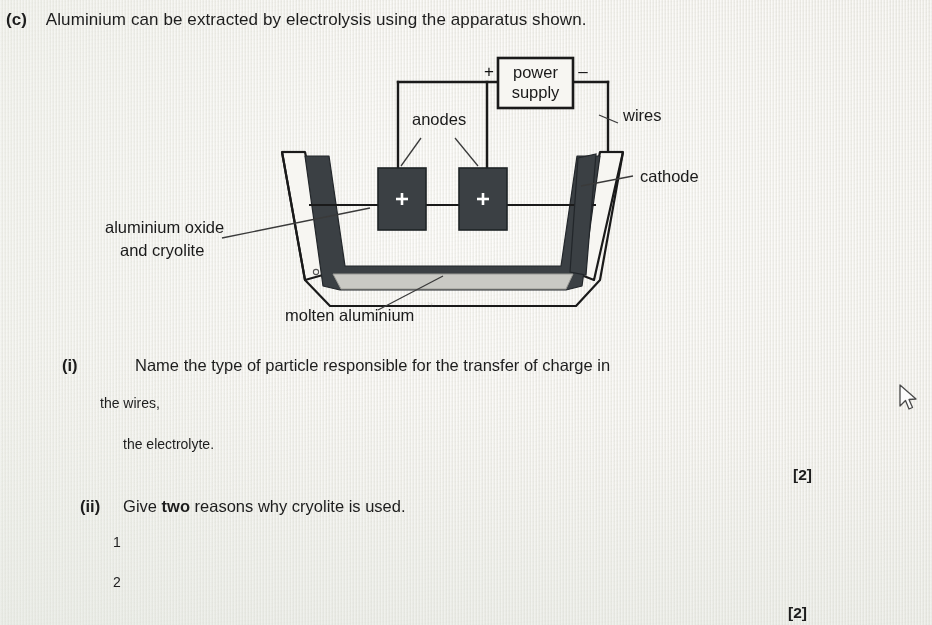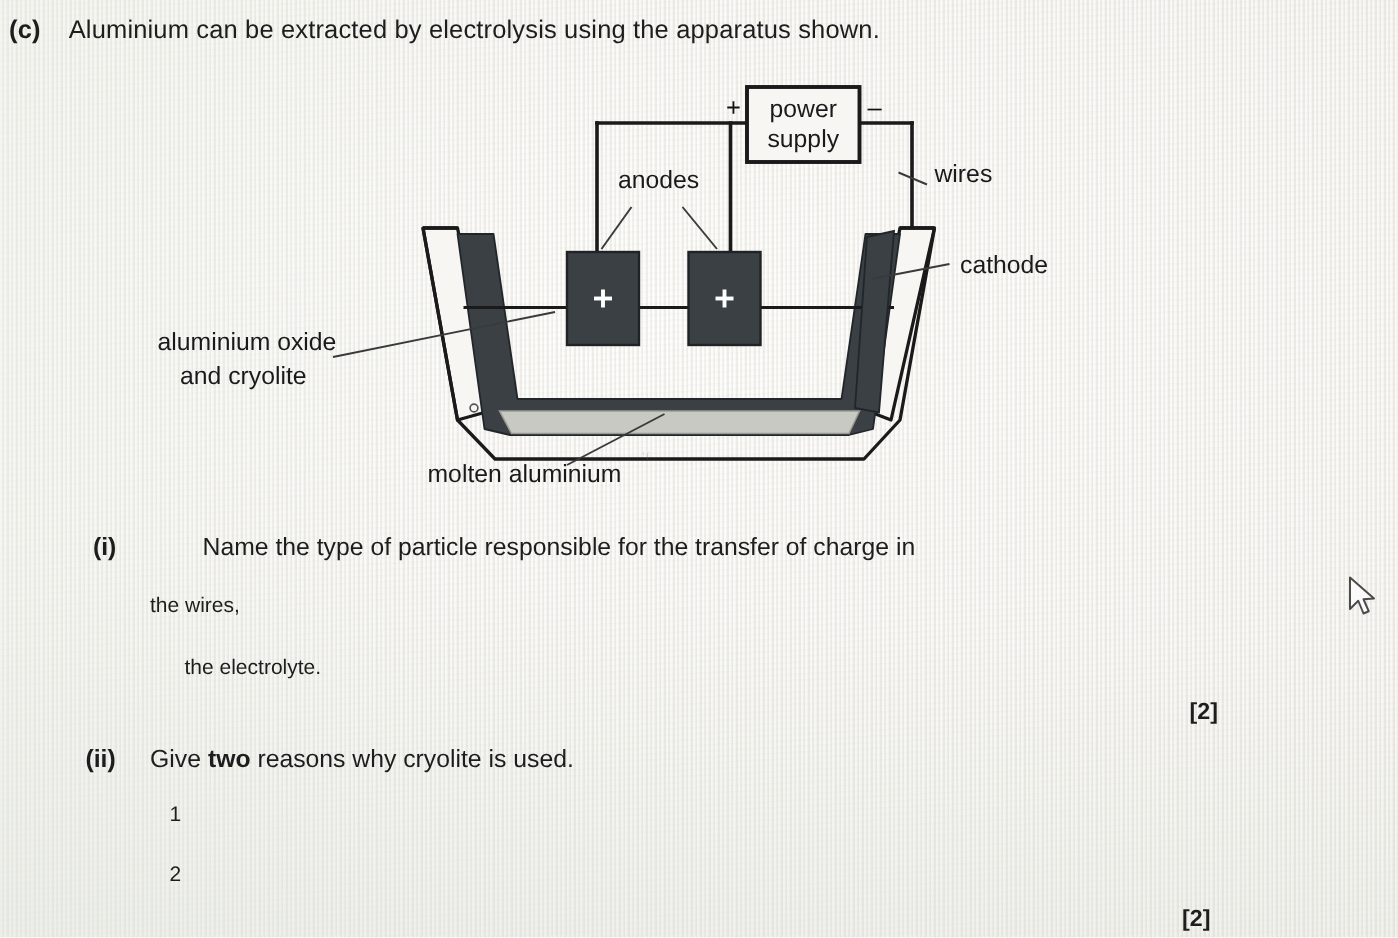--- a/index.html
+++ b/index.html
@@ -190,21 +190,21 @@
   </div>
 
   <div class="abs ans-label" style="left:100px; top:395px;">the wires,</div>
   <div class="dots tilt1" style="left:203px; top:394px; width:620px;"></div>
 
   <div class="abs ans-label" style="left:100px; top:436px;margin-left:23px;">the electrolyte.</div>
   <div class="dots tilt1" style="left:238px; top:437px; width:578px;"></div>
 
   <div class="abs marks" style="left:793px; top:466px;">[2]</div>
 
-  <div class="abs" style="left:57px; top:497px;">
+  <div class="abs" style="left:80px; top:497px;">
     <span class="part-label">(ii)</span>
     <span style="display:inline-block;width:14px"></span>
     <span class="body-text">Give </span><span class="body-text" style="font-weight:bold">two</span><span class="body-text"> reasons why cryolite is used.</span>
   </div>
 
   <div class="abs ans-label" style="left:113px; top:534px;">1</div>
   <div class="dots tilt2" style="left:133px; top:538px; width:682px;"></div>
 
   <div class="abs ans-label" style="left:113px; top:574px;">2</div>
   <div class="dots tilt2" style="left:133px; top:578px; width:682px;"></div>

